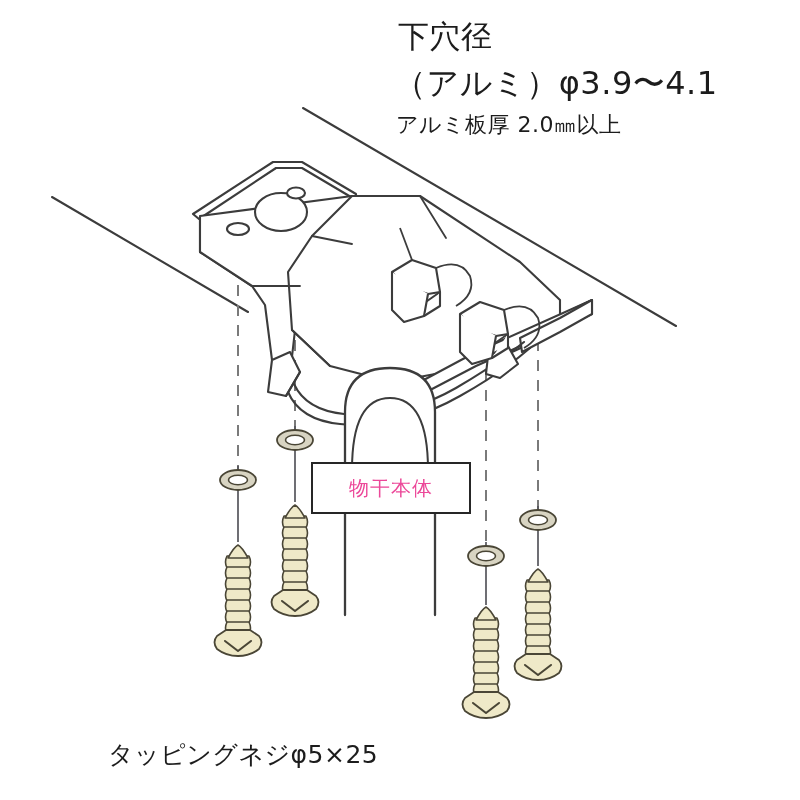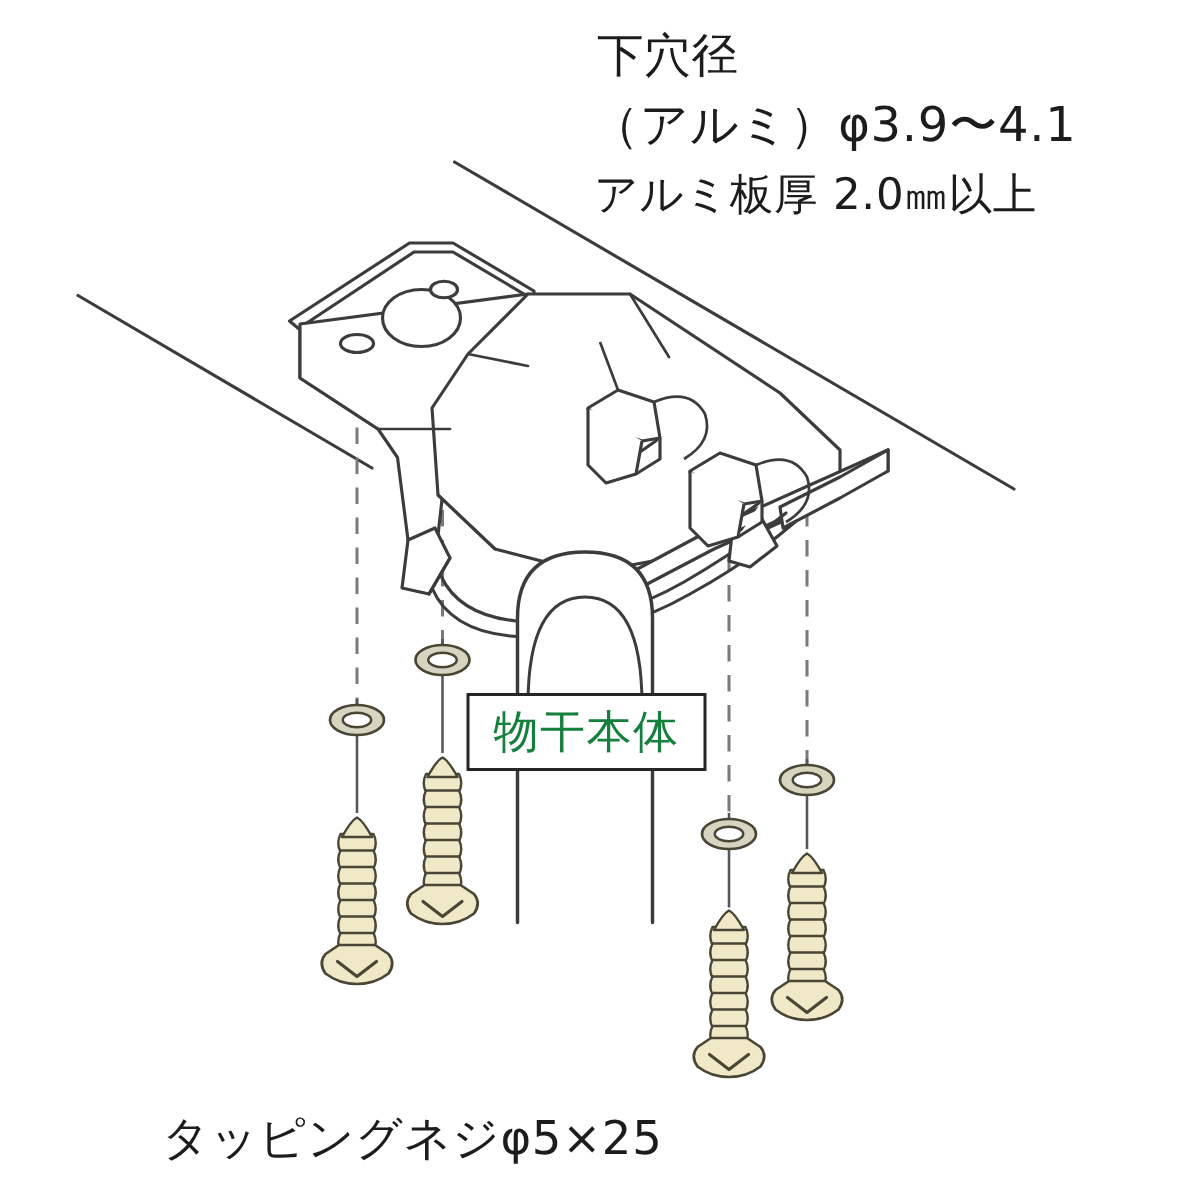--- a/index.html
+++ b/index.html
@@ -30,36 +30,36 @@
   .anno {
     position: absolute;
     color: #1c1c1c;
     font-family: "DejaVu Sans", "Liberation Sans", sans-serif;
     font-weight: 400;
     white-space: nowrap;
     letter-spacing: 0.5px;
   }
   #note-line-1 { left: 398px; top: 16px;  font-size: 31px; }
   #note-line-2 { left: 394px; top: 62px;  font-size: 32px; }
-  #note-line-3 { left: 396px; top: 110px; font-size: 29px; }
-  #screw-caption { left: 108px; top: 738px; font-size: 31px; }
+  #note-line-3 { left: 396px; top: 110px; font-size: 22px; }
+  #screw-caption { left: 108px; top: 738px; font-size: 25px; }
   #pole-callout {
     position: absolute;
     left: 311px;
     top: 462px;
     width: 160px;
     height: 52px;
     border: 2px solid #262626;
     background: #ffffff;
     box-sizing: border-box;
     display: flex;
     align-items: center;
     justify-content: center;
-    font-size: 30px;
-    color: #15803d;
+    font-size: 20px;
+    color: #ec4899;
     letter-spacing: 1px;
   }
 </style>
 </head>
 <body>
 
 <div id="stage">
 
   <svg id="diagram" viewBox="0 0 800 800">
     <defs>

